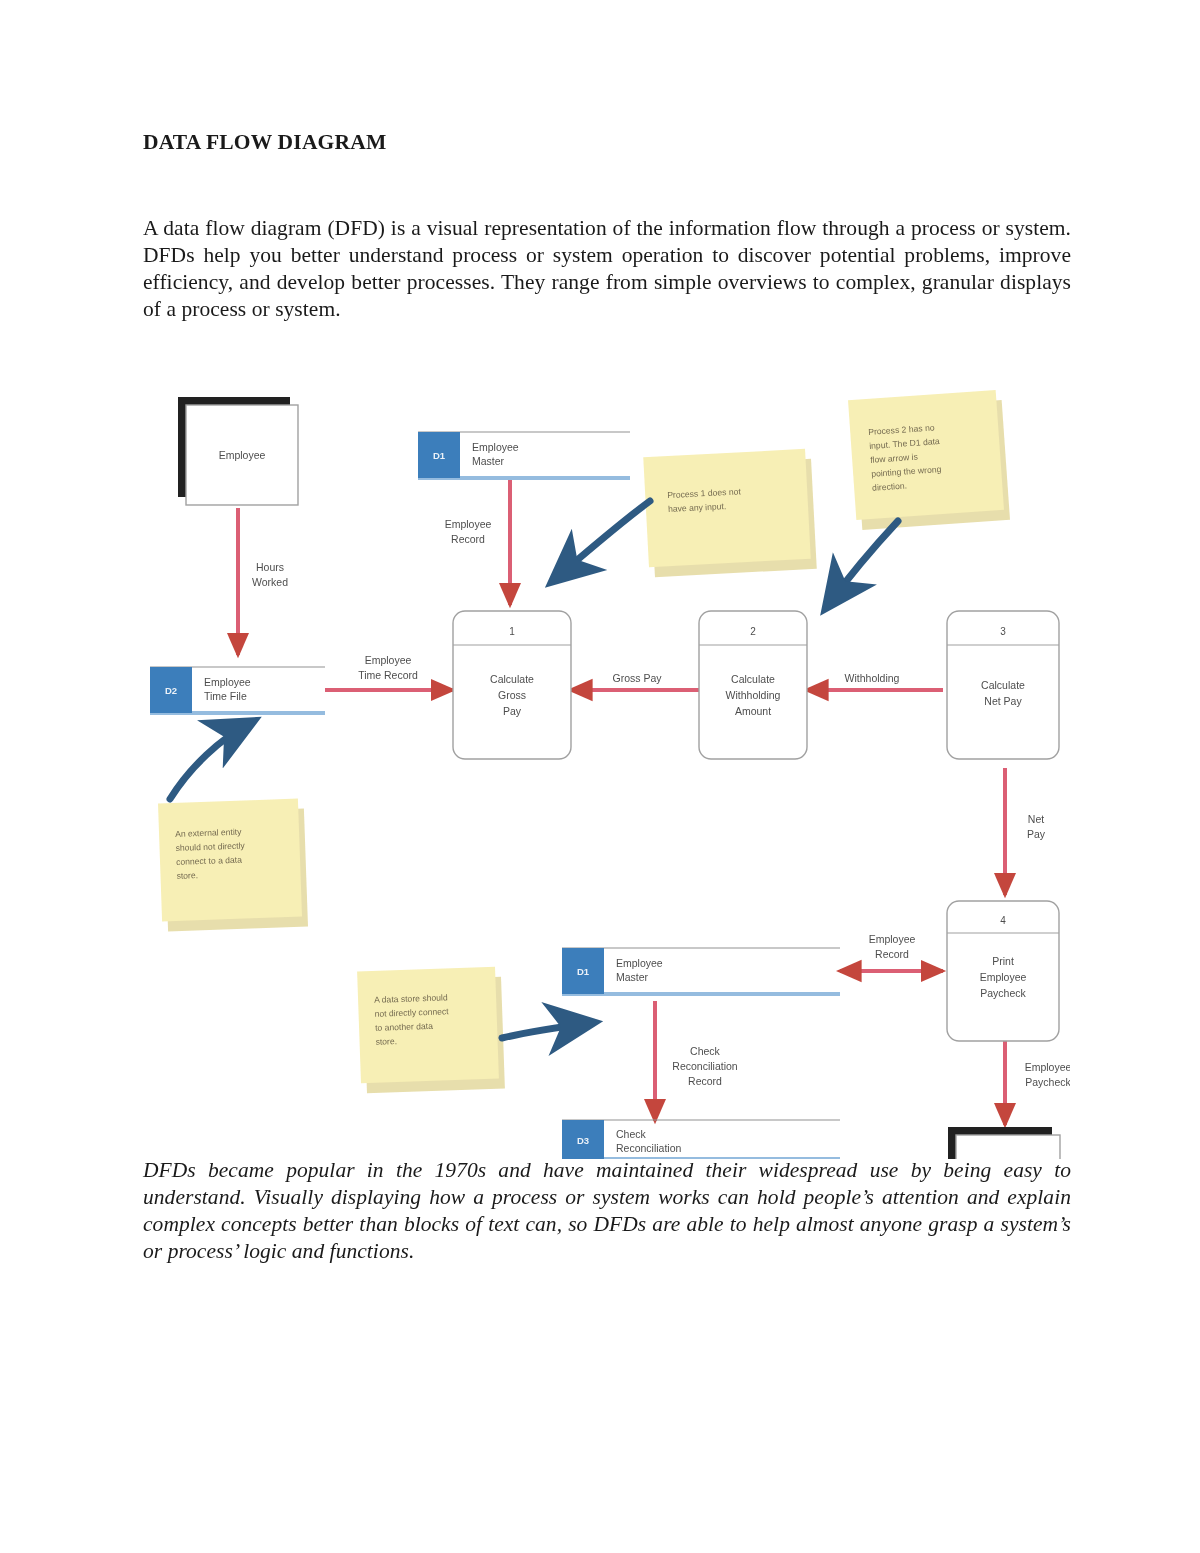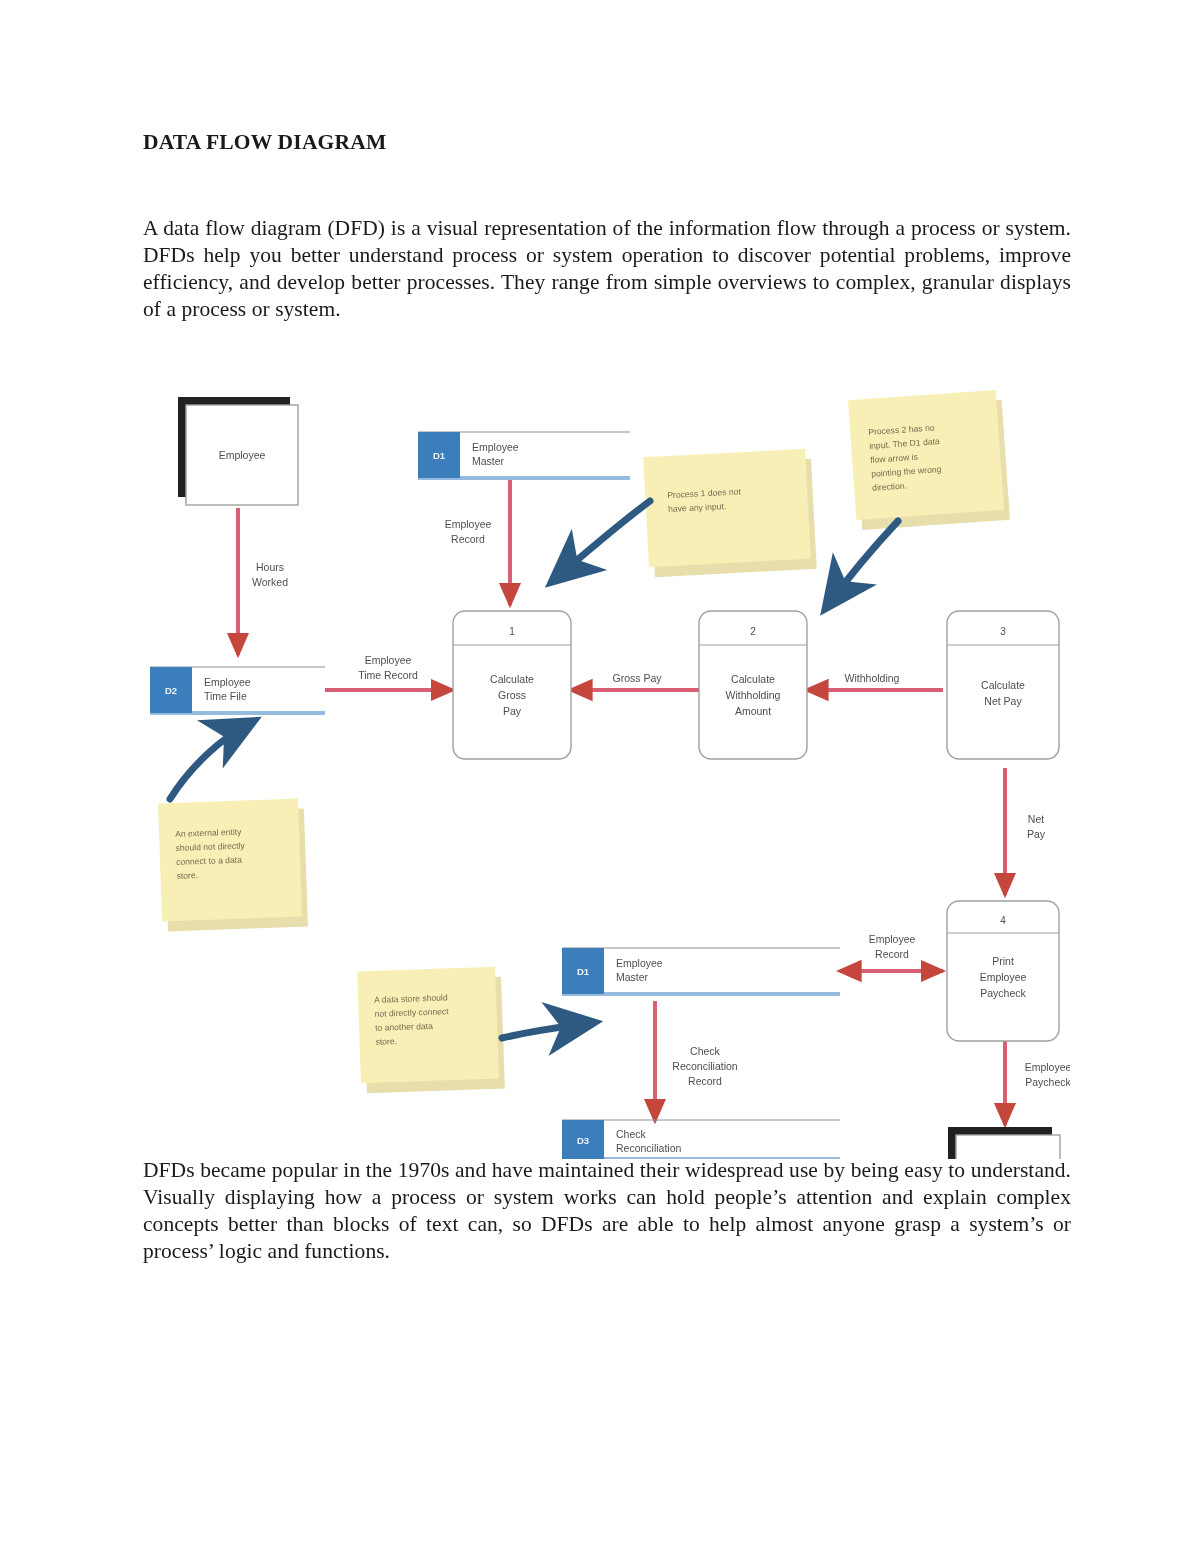--- a/index.html
+++ b/index.html
@@ -49,21 +49,21 @@
   .dfd-proc-label { font-size:10.5px; text-anchor:middle; }
   .dfd-flow-label { font-size:10.5px; text-anchor:middle; }
   .dfd-store-id { font-size:9.5px; fill:#eaf1f8; text-anchor:middle; font-weight:bold; }
   .dfd-store-label { font-size:10.5px; text-anchor:start; }
   .dfd-entity-label { font-size:10.5px; text-anchor:middle; }
   .dfd-note-text { font-size:8.6px; text-anchor:start; fill:#6b6144; }
 
   .blur-layer { filter:blur(0.65px); opacity:0.93; }
 
   
-  .outro-block { position:absolute; left:143px; top:1157px; width:928px; }
+  .outro-block { position:absolute; left:143px; top:1157px; width:928px;font-style:italic; }
 </style>
 </head>
 <body>
 
 <div class="page">
 
   <div class="doc-body">
     <h1 class="doc-title">DATA FLOW DIAGRAM</h1>
     <p class="para para-intro">A data flow diagram (DFD) is a visual representation of the information flow through a process or system. DFDs help you better understand process or system operation to discover potential problems, improve efficiency, and develop better processes. They range from simple overviews to complex, granular displays of a process or system.</p>
   </div>

